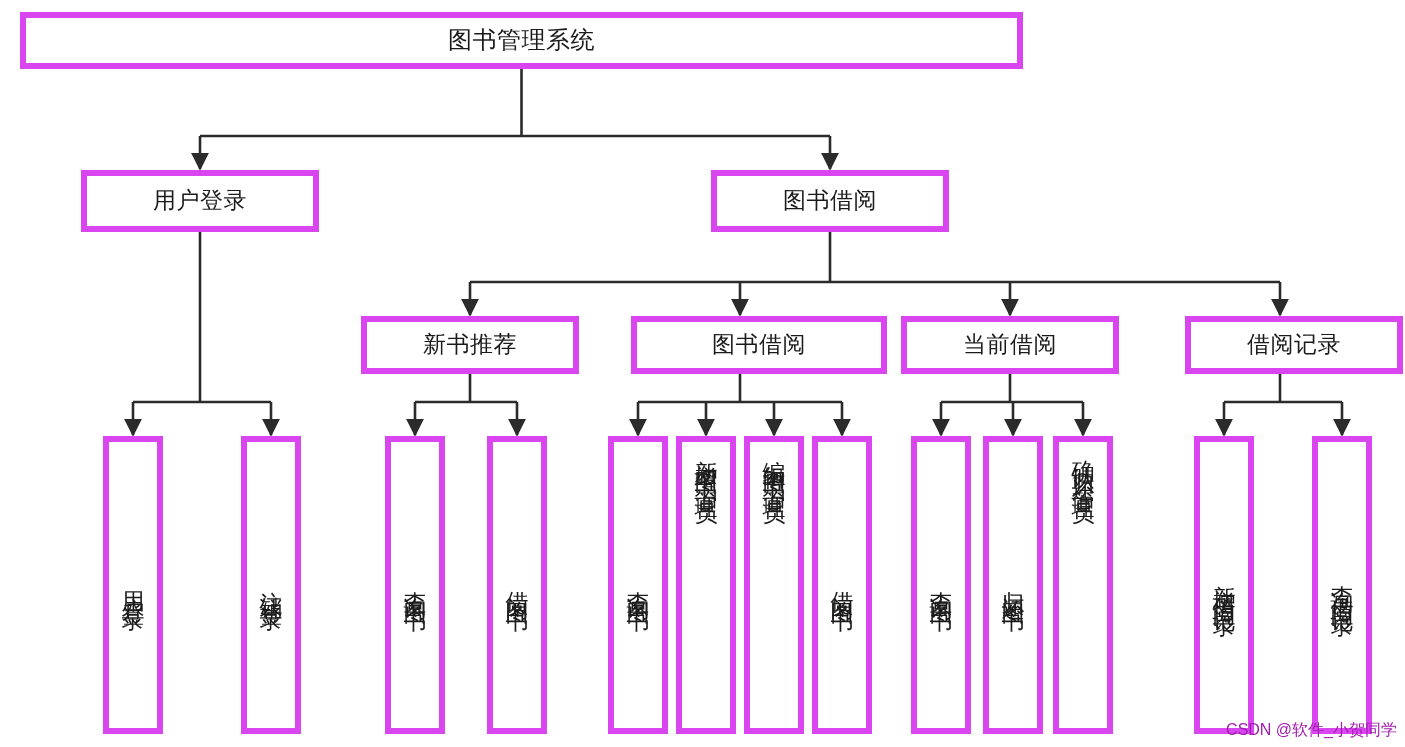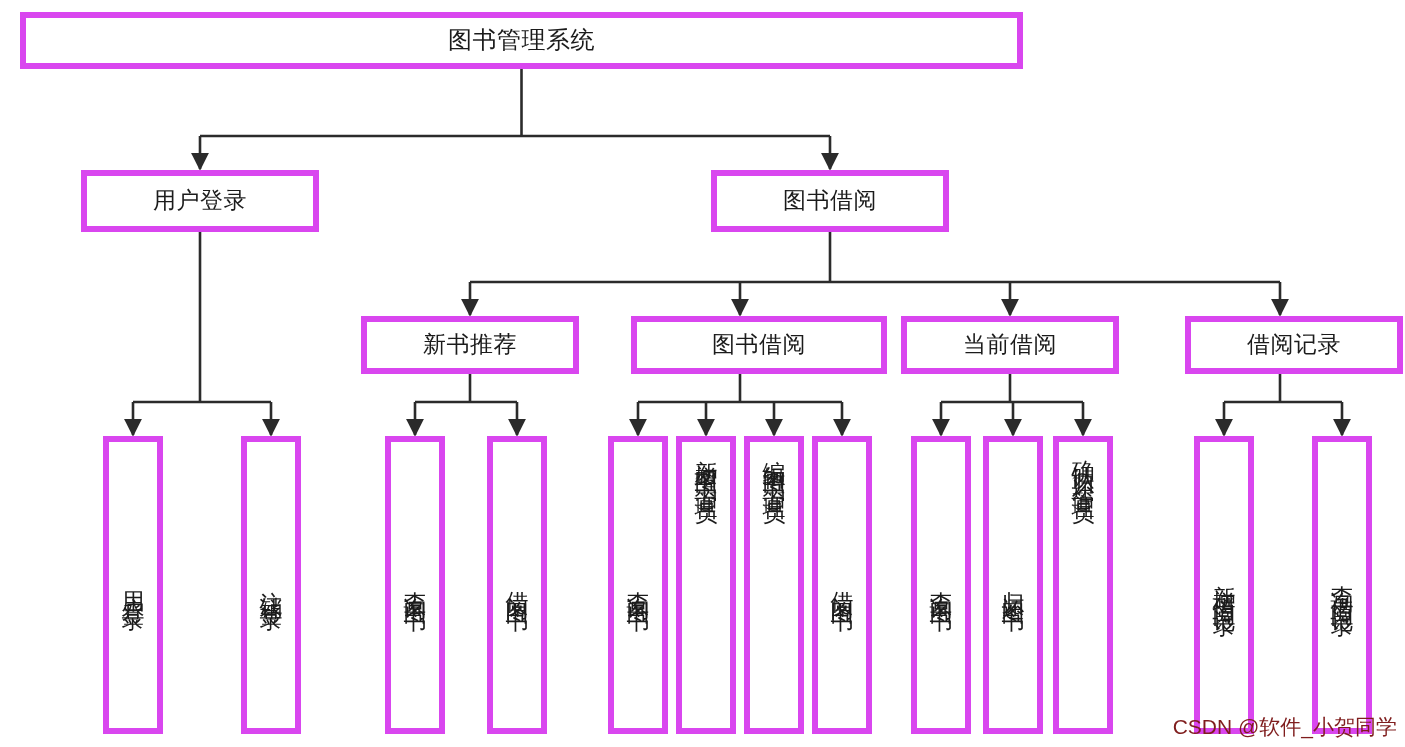--- a/index.html
+++ b/index.html
@@ -61,22 +61,22 @@
     letter-spacing: 6px;
     white-space: nowrap;
   }
   .node.vert.center-text {
     align-items: center;
   }
   #watermark {
     position: absolute;
     right: 8px;
     bottom: 6px;
-    font-size: 21px;
-    color: #7f1d1d;
+    font-size: 16px;
+    color: #a21caf;
     z-index: 5;
     white-space: nowrap;
     font-family: "Liberation Sans", "DejaVu Sans", sans-serif;
   }
 </style>
 </head>
 <body>
 
 <div id="canvas">
 

